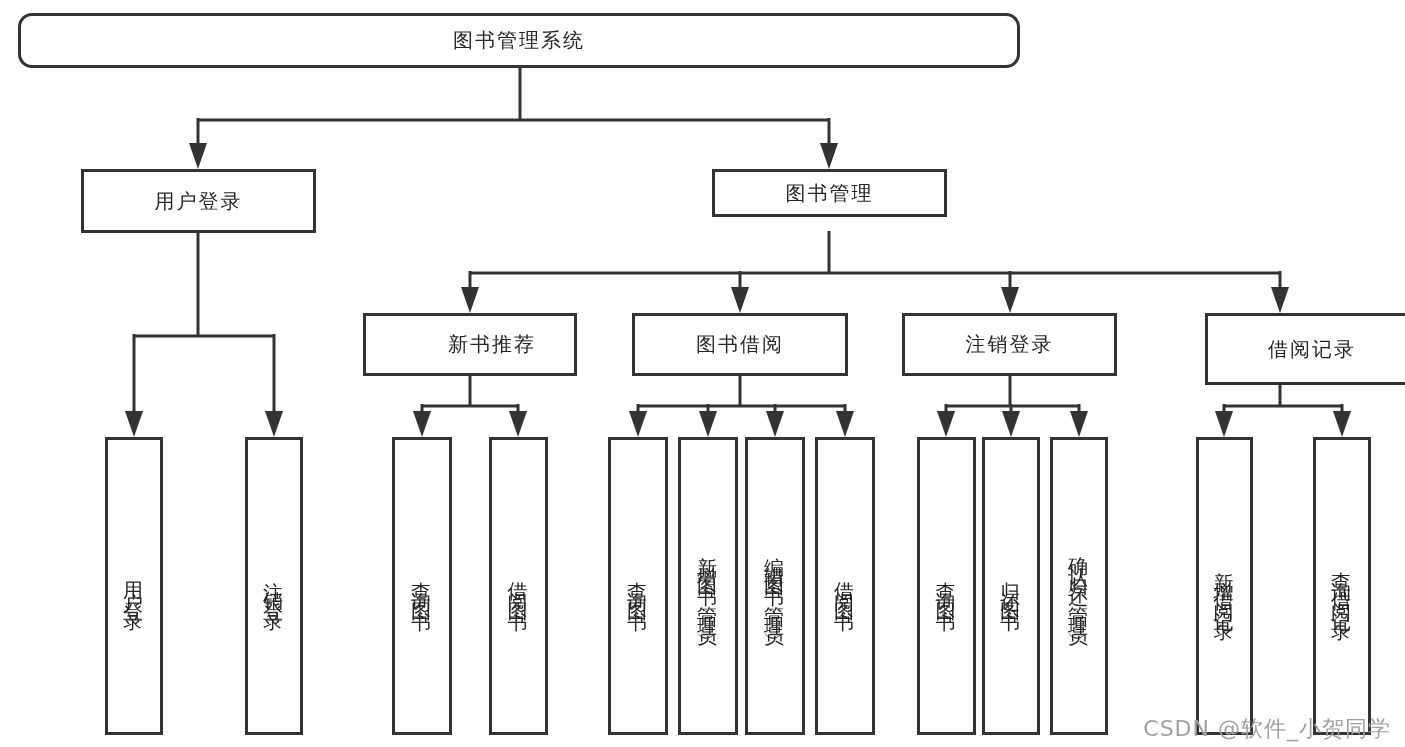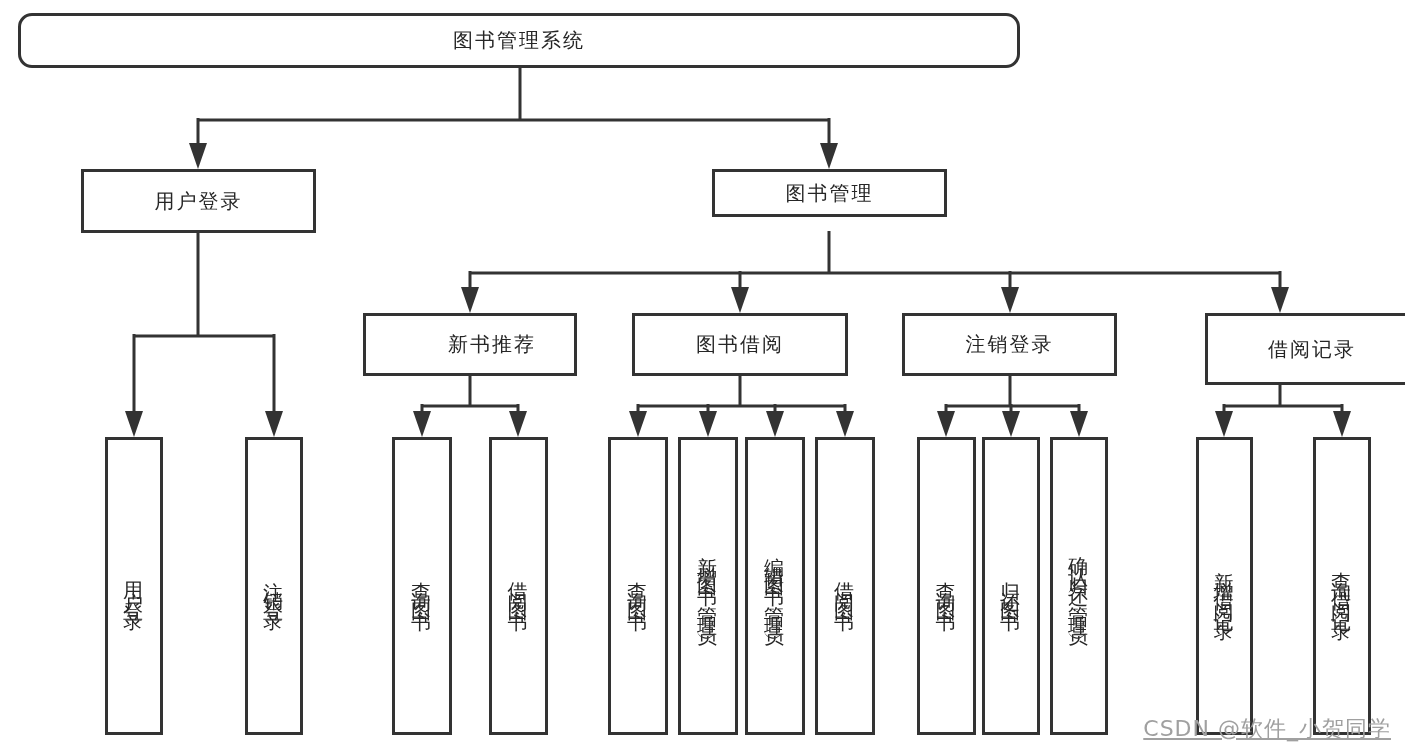--- a/index.html
+++ b/index.html
@@ -54,21 +54,20 @@
   }
   #watermark {
     position: absolute;
     right: 14px;
     bottom: 3px;
     font-size: 22px;
     color: #a0a0a0;
     letter-spacing: 1px;
     z-index: 3;
     white-space: nowrap;
-    text-decoration: underline;
   }
 </style>
 </head>
 <body>
 
 <div id="canvas">
 
   <svg id="connector-layer" viewBox="0 0 1405 747" xmlns="http://www.w3.org/2000/svg">
     <g stroke="#333333" stroke-width="3" fill="none">
 

